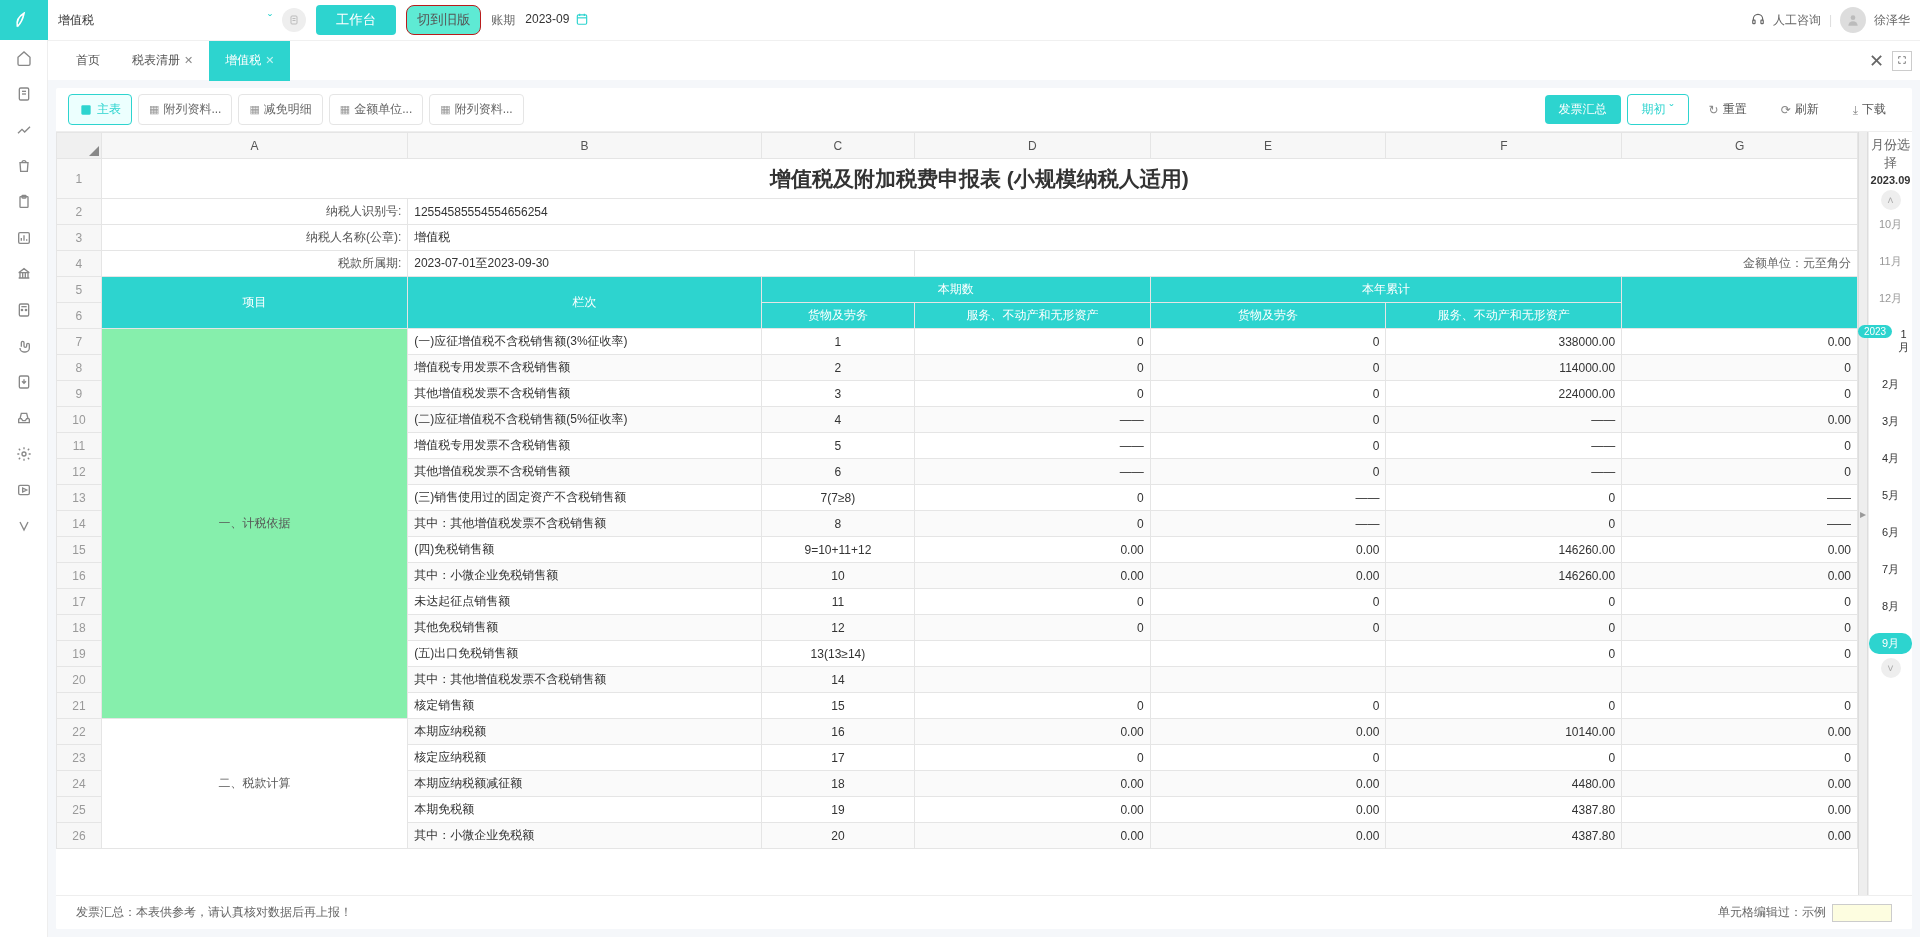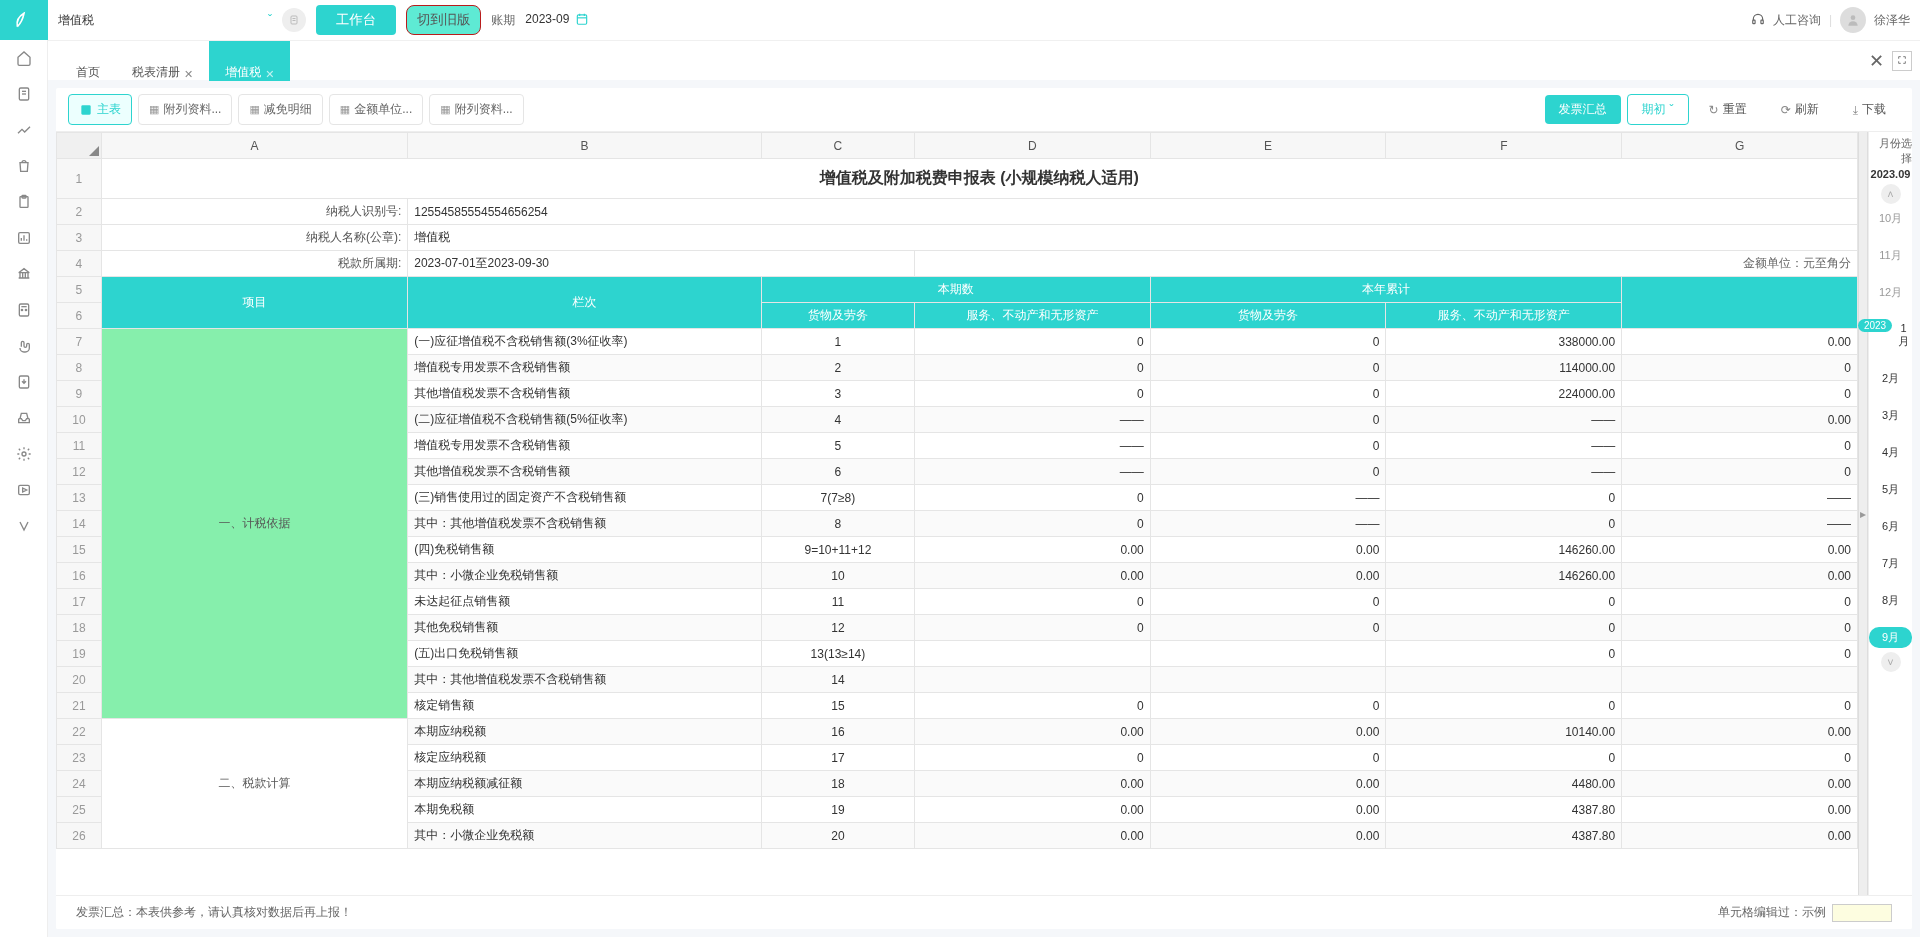--- a/index.html
+++ b/index.html
@@ -15,21 +15,21 @@
 .circ-icon{width:24px;height:24px;border-radius:50%;background:#eee;display:flex;align-items:center;justify-content:center;color:#bbb}
 .btn-primary{background:#2dd4cf;color:#fff;border:none;padding:6px 20px;border-radius:4px;cursor:pointer}
 .btn-outline{background:#5eead4;border:1px solid #b91c1c;padding:5px 10px;border-radius:8px;cursor:pointer;color:#555}
 .period-label{color:#666}
 .period-val{color:#333;display:flex;gap:6px}
 .cal-icon{color:#2dd4cf}
 .topbar-spacer{flex:1}
 .user-sec{display:flex;align-items:center;gap:8px;color:#666}
 .avatar{width:26px;height:26px;border-radius:50%;background:#ddd;display:flex;align-items:center;justify-content:center}
 .tabsbar{height:40px;background:#fff;display:flex;align-items:center;padding:0 12px;gap:0;border-top:1px solid #f0f0f0;position:relative}
-.tab{padding:0 16px;height:40px;display:flex;align-items:flex-end;gap:4px;cursor:pointer;color:#555}
+.tab{padding:0 16px;height:40px;display:flex;align-items:center;gap:4px;cursor:pointer;color:#555}
 .tab.active{background:#2dd4cf;color:#fff}
 .tab-close{font-size:11px;opacity:.7}
 .tabsbar-right{position:absolute;right:8px;display:flex;gap:8px;align-items:center}
 .panel{margin:8px;background:#fff;flex:1;display:flex;flex-direction:column;border-radius:2px;overflow:hidden}
 .subtabs{height:44px;display:flex;align-items:center;padding:0 12px;gap:6px;border-bottom:1px solid #eee}
 .subtab{display:flex;align-items:center;gap:4px;padding:6px 10px;border:1px solid #e5e5e5;border-radius:4px;color:#666;cursor:pointer;background:#fff}
 .subtab.active{border-color:#2dd4cf;color:#2dd4cf;background:#ecfffe}
 .subtab .doc-icon{color:#999;font-size:11px}
 .subtabs-spacer{flex:1}
 .action-btn{display:flex;align-items:center;gap:4px;padding:6px 14px;border-radius:4px;cursor:pointer;color:#555;background:#fff}
@@ -37,31 +37,31 @@
 .action-btn.outline-teal{border:1px solid #2dd4cf;color:#2dd4cf}
 .action-btn .ico{color:#888}
 .sheet-wrap{flex:1;display:flex;overflow:hidden;position:relative}
 .sheet{flex:1;overflow:auto}
 .grid{border-collapse:collapse;width:100%;table-layout:fixed}
 .grid th,.grid td{border:1px solid #e5e5e5;height:26px;padding:0 6px;font-size:12px}
 .grid .colhdr{background:#f7f7f7;color:#555;text-align:center;font-weight:normal}
 .grid .rowhdr{background:#f7f7f7;color:#999;text-align:center;width:38px;font-weight:normal}
 .corner{background:#f0f0f0;width:38px;position:relative}
 .corner::after{content:"";position:absolute;right:2px;bottom:2px;border:5px solid transparent;border-right-color:#888;border-bottom-color:#888}
-.title-row td{text-align:center;font-size:16px;font-weight:bold;color:#333;height:40px}
+.title-row td{text-align:center;font-size:21px;font-weight:bold;color:#333;height:40px}
 .lbl{text-align:right;color:#555}
 .val{text-align:left;color:#333}
 .teal-hdr{background:#2dd4cf;color:#fff;text-align:center}
 .num{text-align:right;color:#333}
 .cnum{text-align:center;color:#333}
 .striped tr:nth-child(even) td{background:#fafafa}
 .sec-lbl{text-align:center;color:#555}
 .unit-lbl{text-align:right;color:#666;padding-right:10px}
 .month-panel{width:44px;background:#fff;border-left:1px solid #eee;display:flex;flex-direction:column;align-items:center;padding-top:4px;gap:2px;font-size:11px}
-.month-title{color:#666;font-size:11px;text-align:right}
+.month-title{color:#666;font-size:13px;text-align:center}
 .month-year{font-weight:bold;color:#333}
 .month-nav{width:20px;height:20px;border-radius:50%;background:#eee;display:flex;align-items:center;justify-content:center;color:#aaa;cursor:pointer;margin:2px 0}
 .month-item{padding:3px 6px;color:#999;cursor:pointer;width:100%;text-align:center}
 .month-item.avail{color:#333}
 .year-tag{background:#2dd4cf;color:#fff;padding:1px 6px;border-radius:8px;font-size:10px;align-self:flex-start;margin-left:-8px;position:relative}
 .month-item.active{background:#2dd4cf;color:#fff;border-radius:10px}
 .footer{height:34px;background:#fff;display:flex;align-items:center;padding:0 20px;border-top:1px solid #eee;font-size:12px;color:#666}
 .footer-spacer{flex:1}
 .example-box{border:1px solid #ccc;width:60px;height:18px;background:#fdfde0;margin-left:6px}
 .month-row{display:flex;align-items:center;width:100%;justify-content:center;position:relative}

